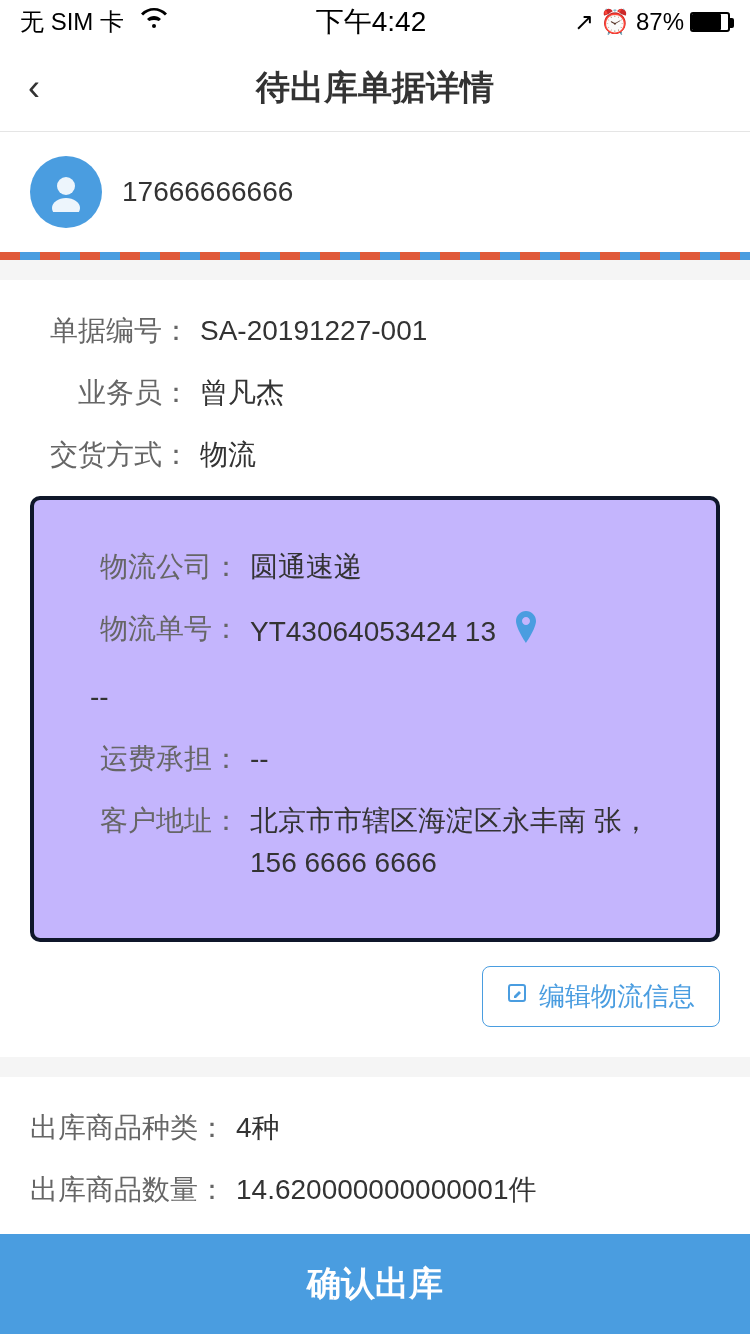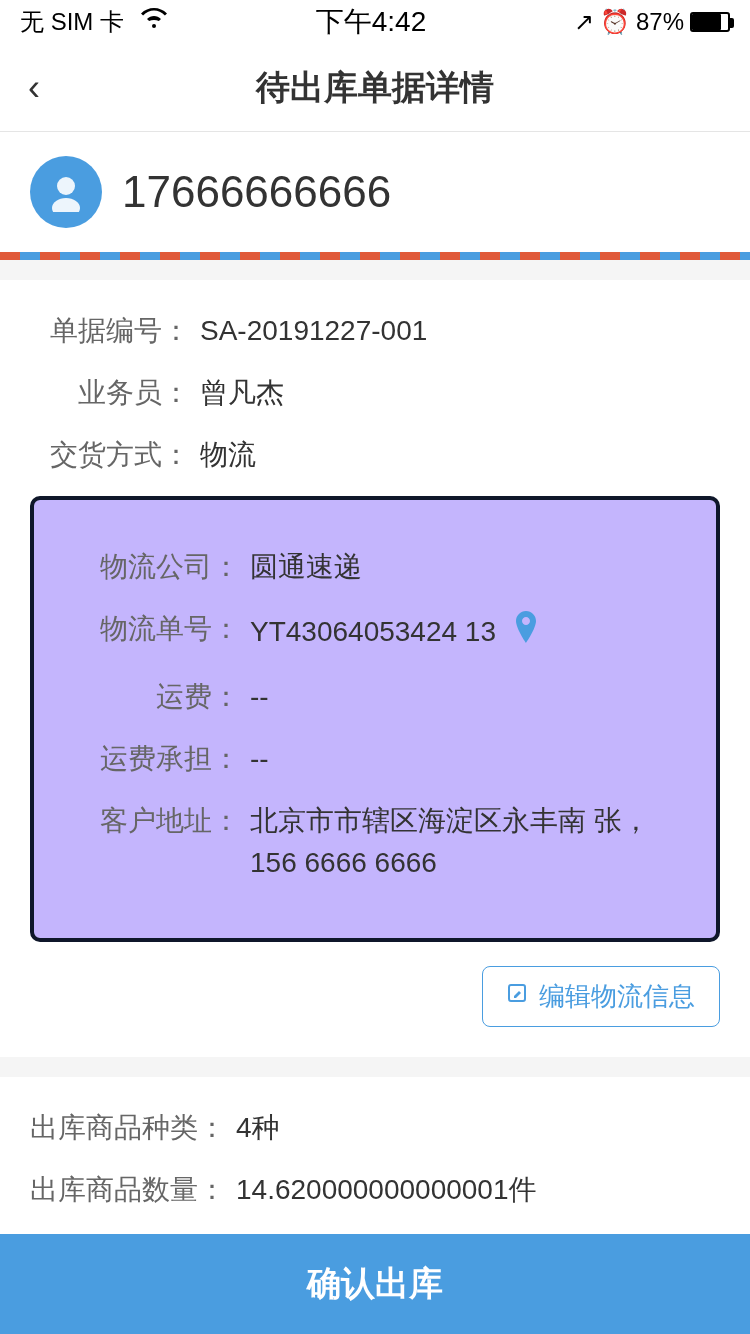--- a/index.html
+++ b/index.html
@@ -81,21 +81,21 @@
       border-radius: 50%;
       background: #4a9de0;
       display: flex;
       align-items: center;
       justify-content: center;
       color: #fff;
       font-size: 36px;
       flex-shrink: 0;
     }
     .customer-phone {
-      font-size: 44px;
+      font-size: 28px;
       font-weight: 500;
       color: #333;
     }
 
     
     .section {
       background: #fff;
       margin-top: 20px;
       padding: 30px;
     }
@@ -265,21 +265,20 @@
       <span class="info-value logistics-number-row">
         <span>YT43064053424 13</span>
         <span class="location-icon">
           <svg width="28" height="32" viewBox="0 0 28 32">
             <path d="M14 0C8.5 0 4 4.5 4 10c0 7.5 10 22 10 22s10-14.5 10-22C24 4.5 19.5 0 14 0zm0 14c-2.2 0-4-1.8-4-4s1.8-4 4-4 4 1.8 4 4-1.8 4-4 4z" fill="#4a9de0"></path>
           </svg>
         </span>
       </span>
     </div>
     <div class="info-row">
-      <span class="info-label">运费：</span>
       <span class="info-value">--</span>
     </div>
     <div class="info-row">
       <span class="info-label">运费承担：</span>
       <span class="info-value">--</span>
     </div>
     <div class="info-row">
       <span class="info-label">客户地址：</span>
       <span class="info-value">北京市市辖区海淀区永丰南  张，156 6666 6666</span>
     </div>

